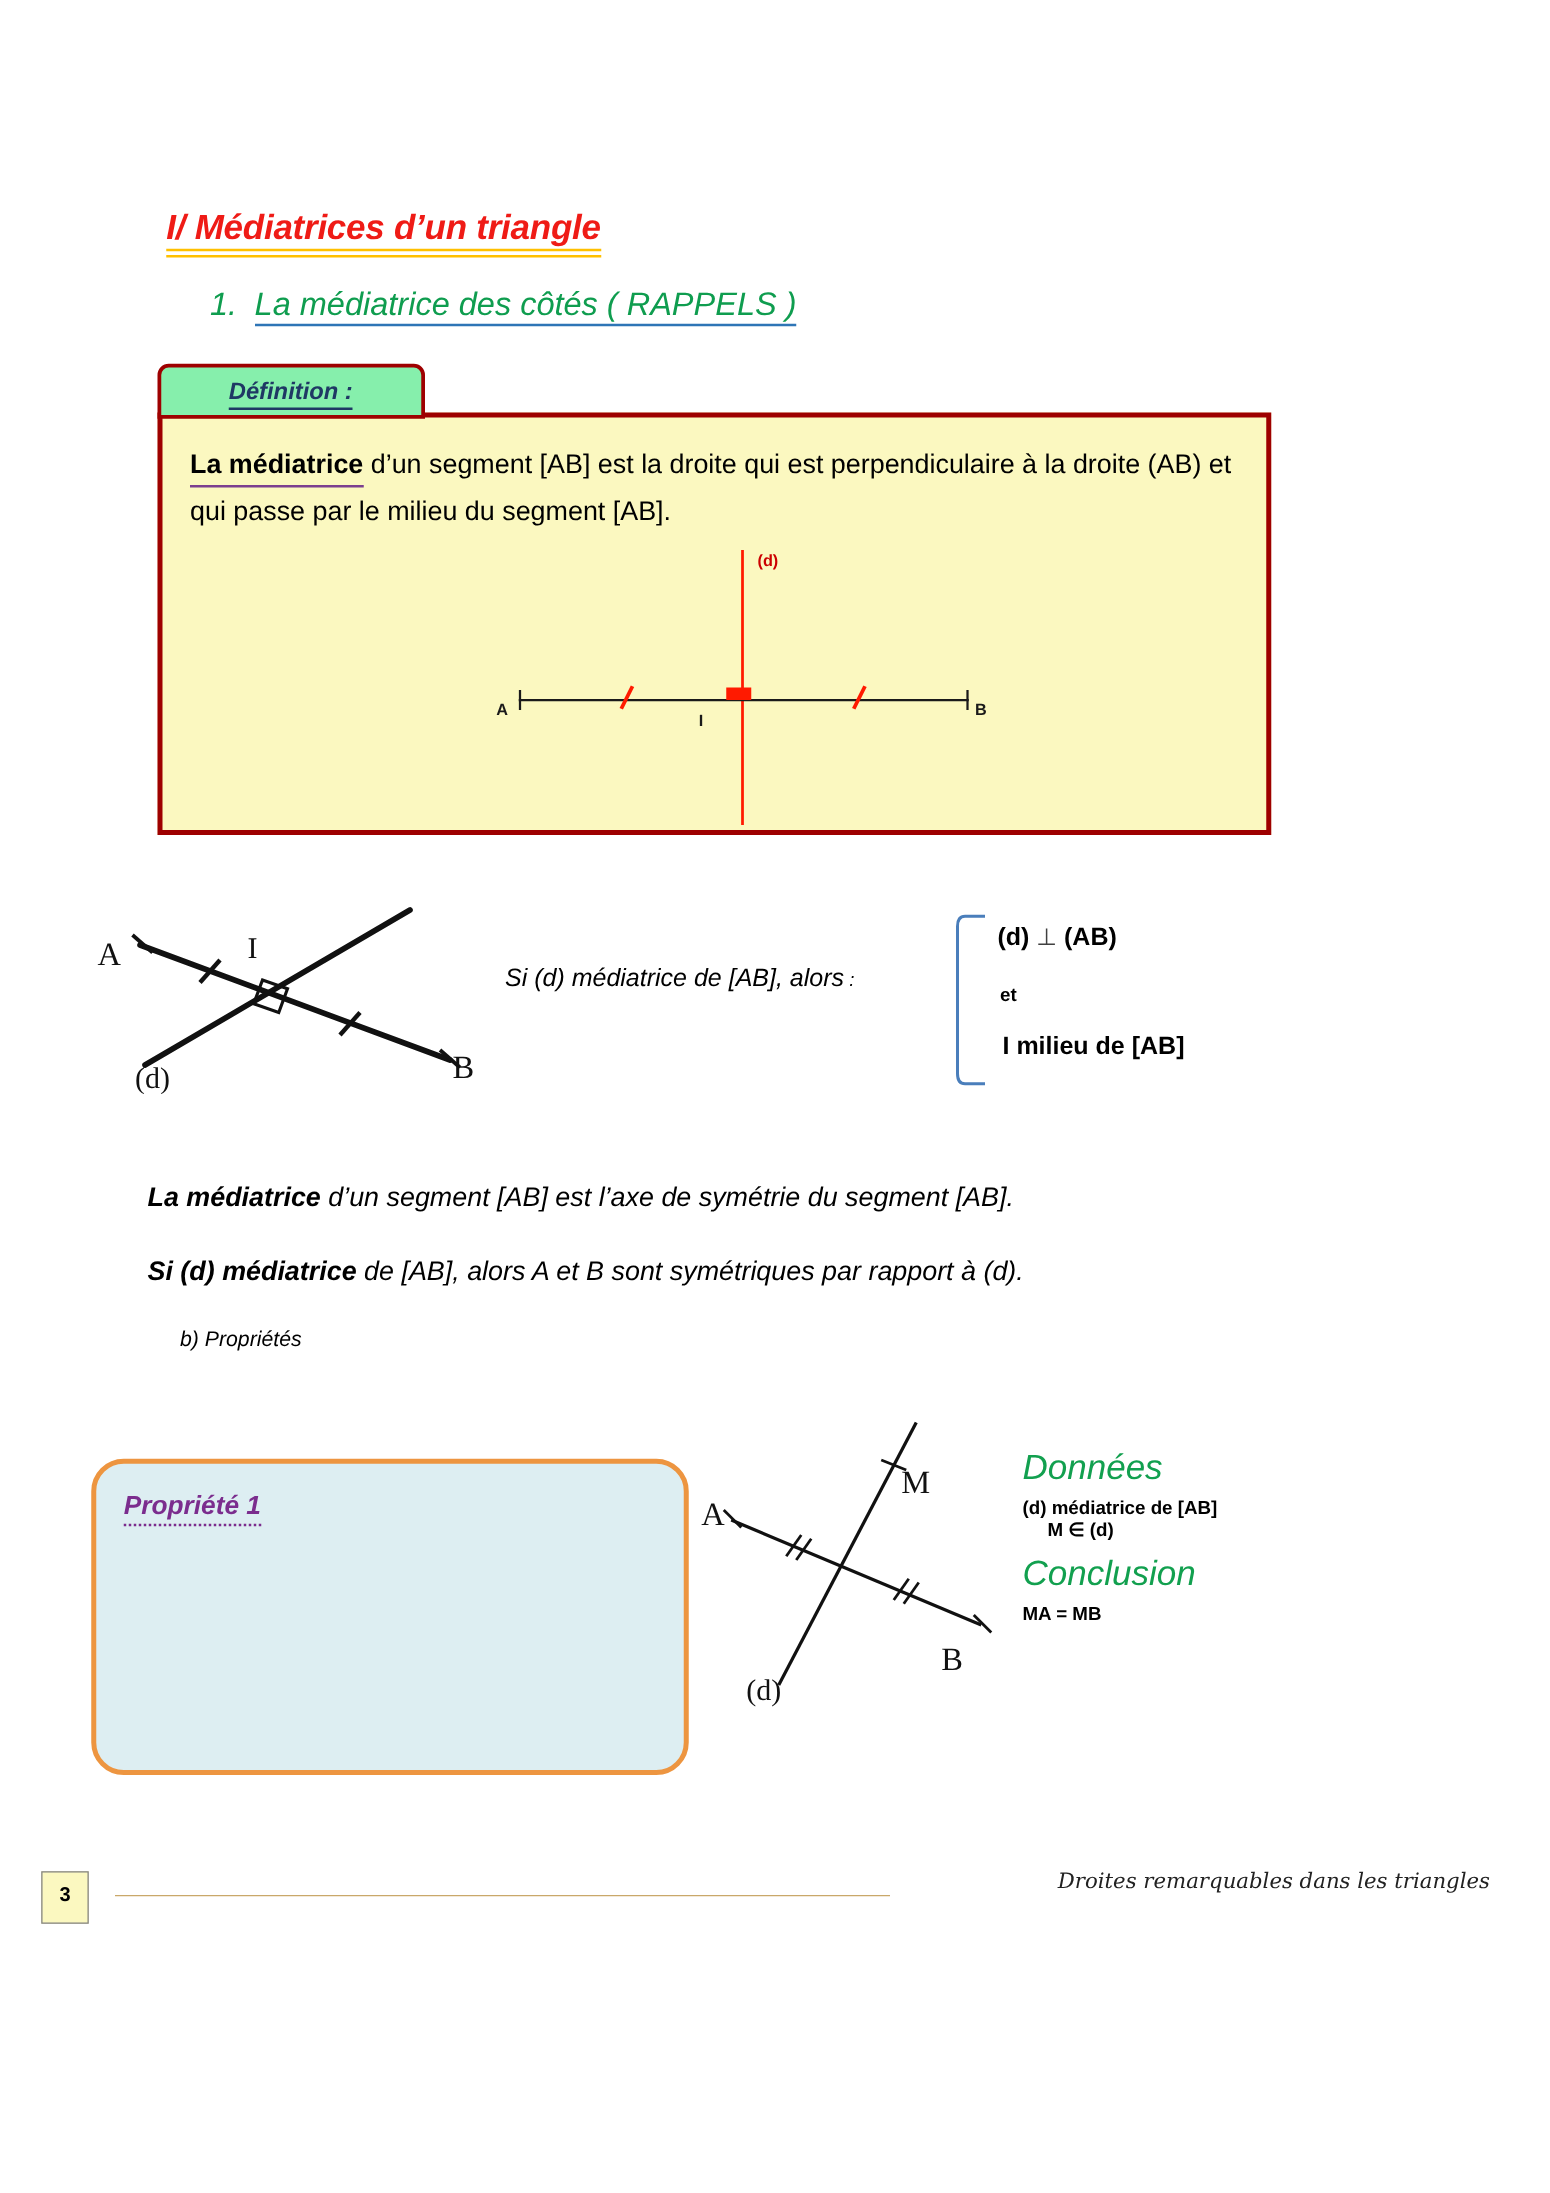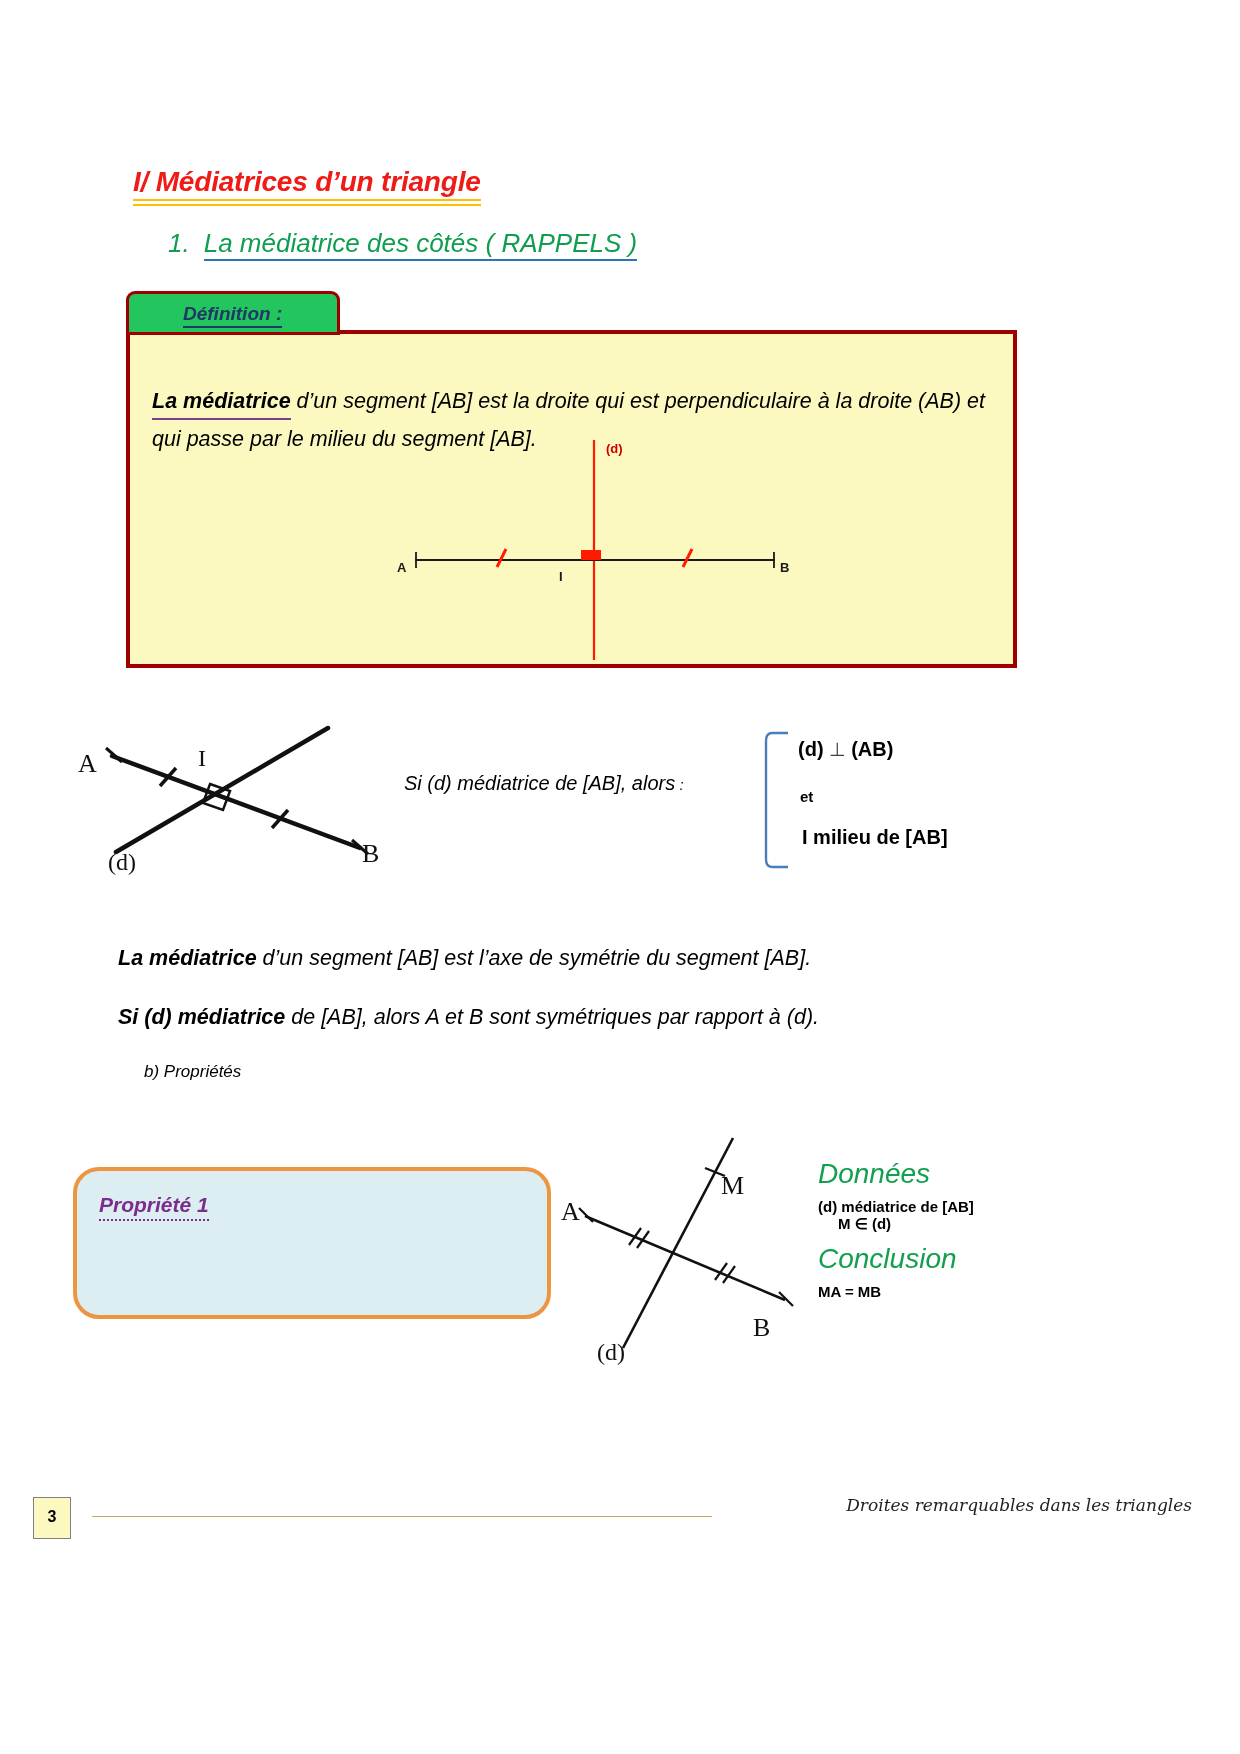--- a/index.html
+++ b/index.html
@@ -62,21 +62,21 @@
     background: #2e75b6;
   }
 
   
   .def-tab {
     position: absolute;
     left: 126px;
     top: 291px;
     width: 214px;
     height: 44px;
-    background: #22c55e;
+    background: #86efac;
     border: 3px solid #9e0000;
     border-radius: 9px 9px 0 0;
     box-sizing: border-box;
     z-index: 3;
   }
   .def-tab-label {
     position: absolute;
     left: 54px;
     top: 9px;
     font-size: 19px;
@@ -96,24 +96,23 @@
     width: 891px;
     height: 338px;
     background: #fbf8c0;
     border: 4px solid #9e0000;
     box-sizing: border-box;
     z-index: 2;
   }
   .def-text {
     position: absolute;
     left: 22px;
-    top: 48px;
+    top: 18px;
     width: 840px;
     font-size: 21.5px;
-    font-style: italic;
     line-height: 38px;
     color: #000;
   }
   .def-text .kw {
     font-weight: bold;
     position: relative;
     display: inline-block;
   }
   .def-text .kw::after {
     content: "";
@@ -181,21 +180,21 @@
     white-space: nowrap;
     font-style: italic;
   }
 
   
   .prop-box {
     position: absolute;
     left: 73px;
     top: 1167px;
     width: 478px;
-    height: 152px;
+    height: 253px;
     background: #ddeef2;
     border: 4px solid #ed9540;
     border-radius: 26px;
     box-sizing: border-box;
   }
   .prop-title {
     position: absolute;
     left: 22px;
     top: 22px;
     font-size: 21px;

